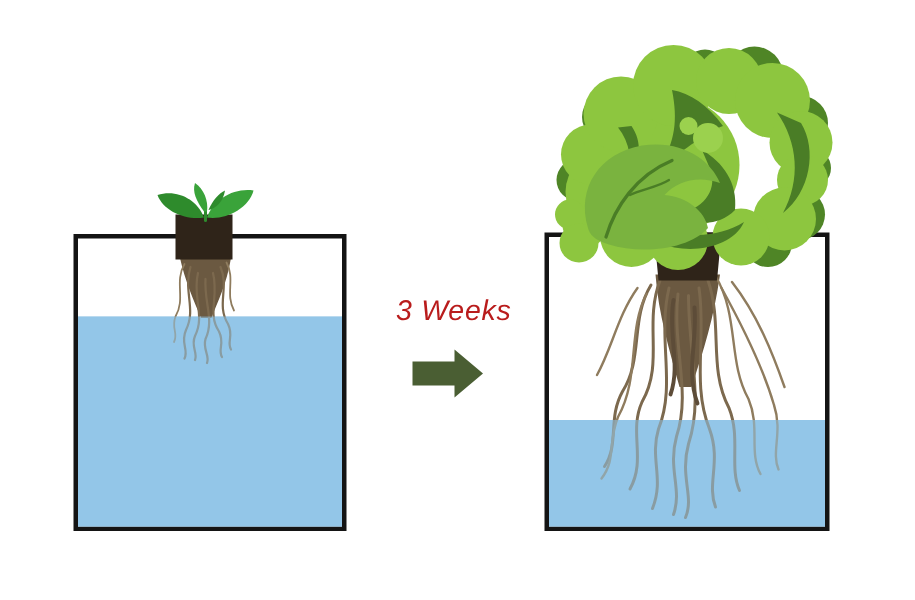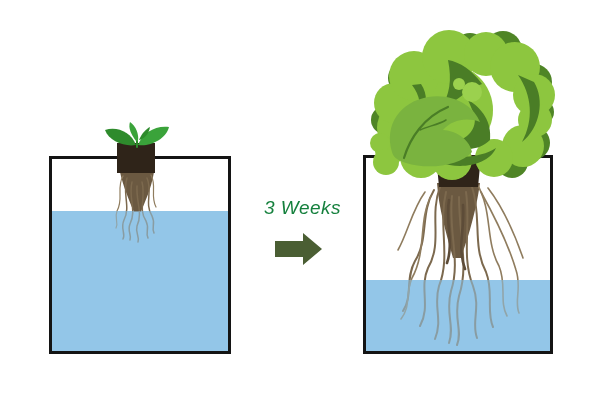--- a/index.html
+++ b/index.html
@@ -18,21 +18,21 @@
   .glaze{position:absolute;background:rgba(147,198,232,0.55);}
   .glaze-left{left:52px;top:211px;width:176px;height:140px;}
   .glaze-right{left:366px;top:280px;width:184px;height:71px;}
   .svg-abs{position:absolute;display:block;}
   .svg-seedling{left:100px;top:118px;}
   .svg-roots-right{left:380px;top:175px;}
   .svg-lettuce{left:360px;top:28px;}
   .svg-arrow{left:270px;top:230px;}
   .transition-label{
     position:absolute;left:245px;top:196px;width:115px;height:24px;line-height:24px;
-    text-align:center;font-style:italic;font-size:19px;letter-spacing:0.5px;color:#15803d;
+    text-align:center;font-style:italic;font-size:19px;letter-spacing:0.5px;color:#b91c1c;
   }
 </style>
 </head>
 <body>
 
 <div class="canvas">
 
   <div class="container-box container-left"></div>
   <div class="water water-left"></div>
 

